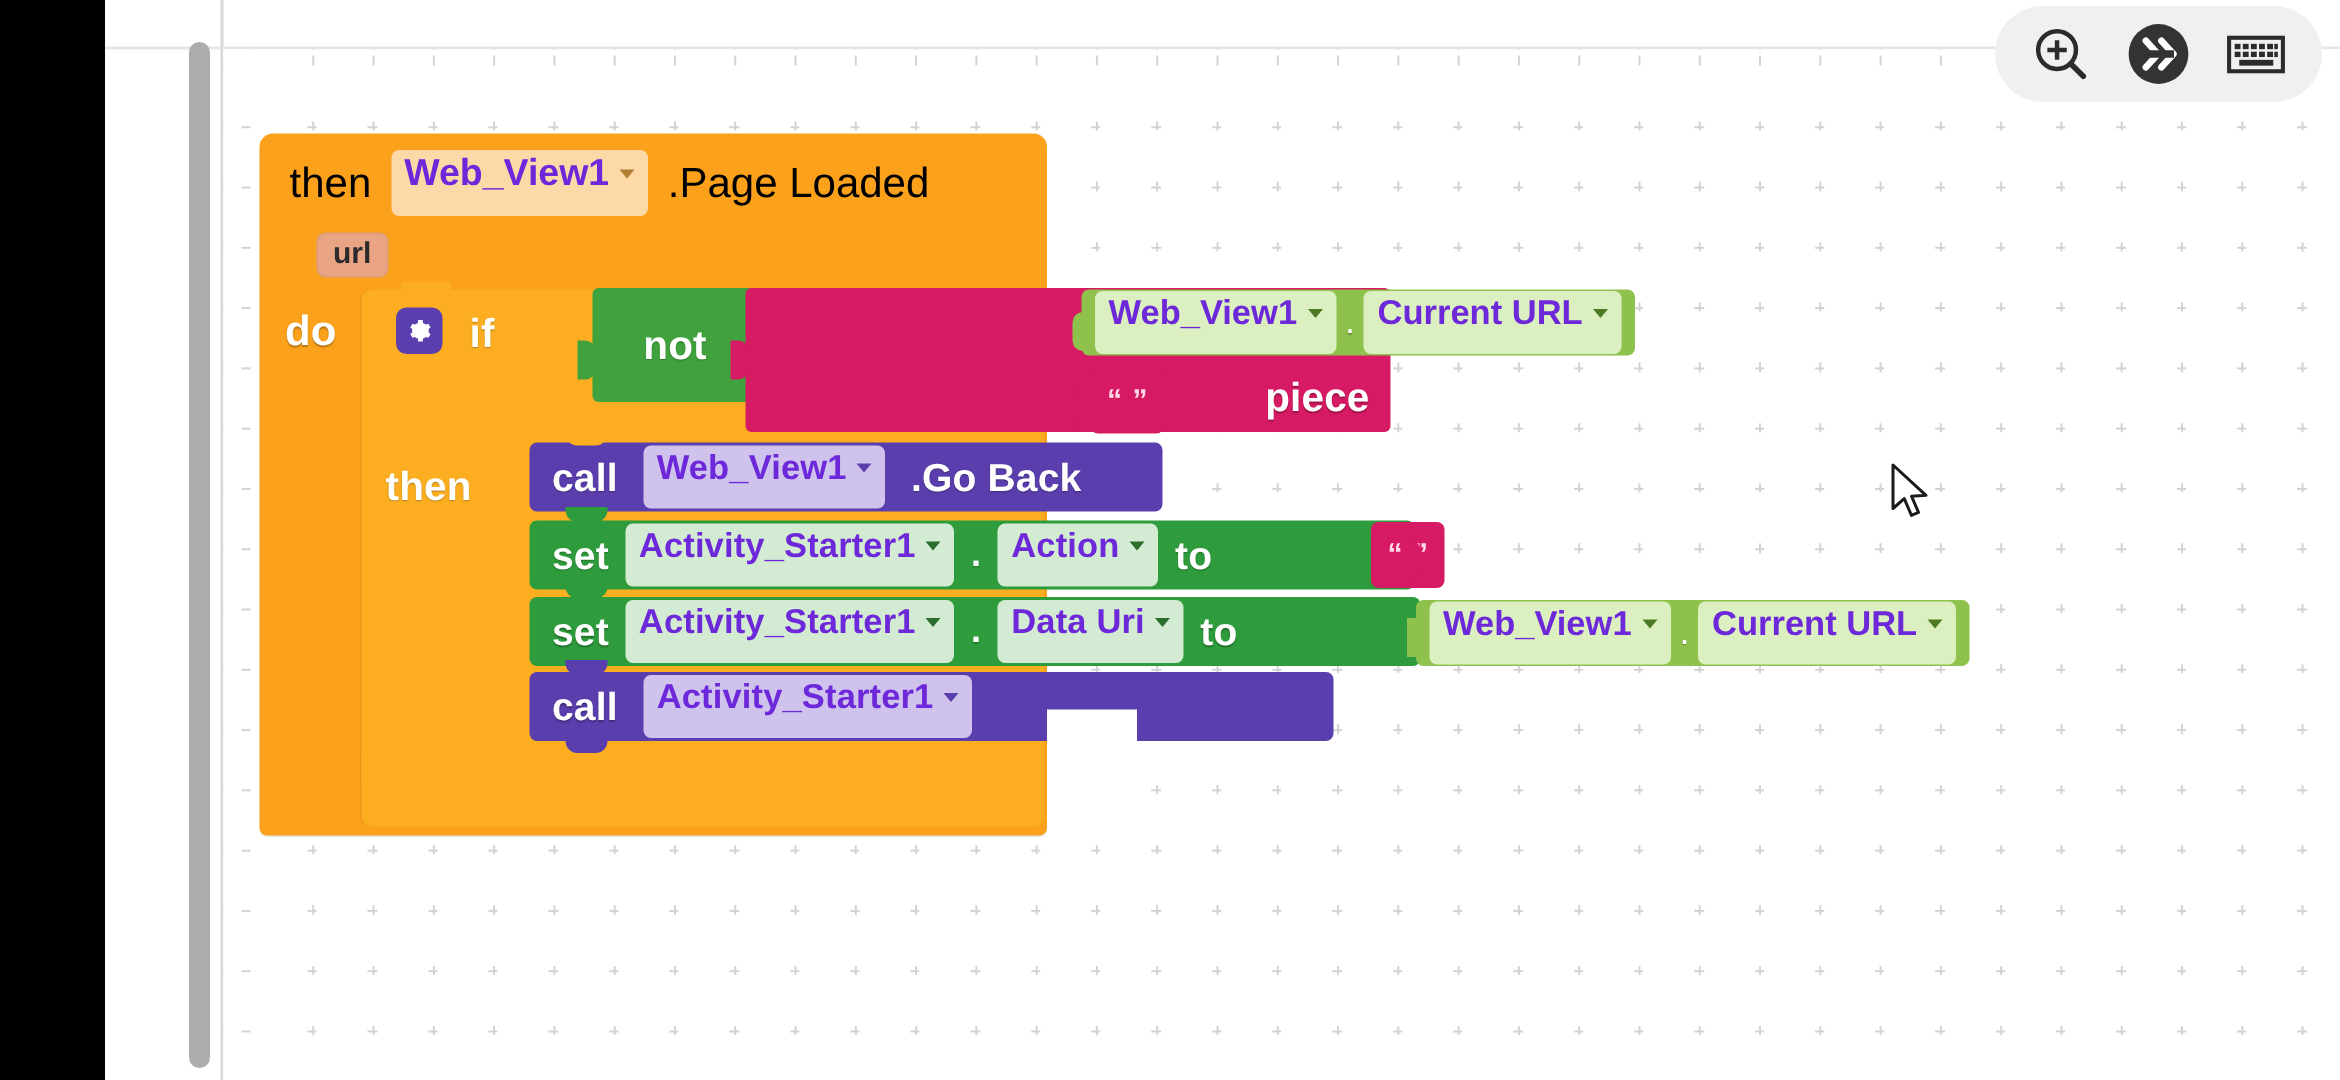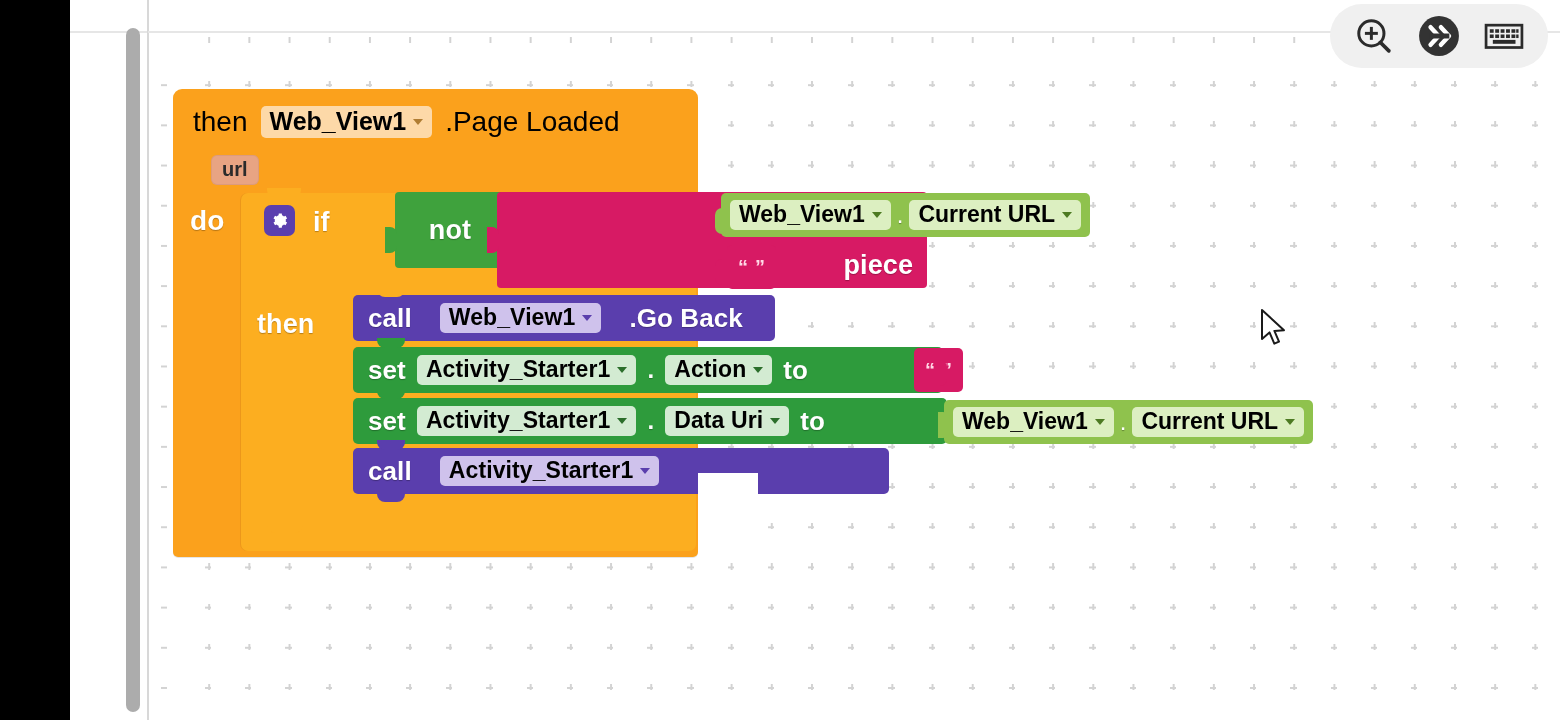--- a/index.html
+++ b/index.html
@@ -41,22 +41,22 @@
   .blocks-layer { position:absolute; inset:0; z-index:2; }
 
   
   .blk { position:absolute; display:flex; align-items:center;
          font-weight:bold; color:#fff; letter-spacing:.1px;
          text-shadow:0 1px 1px rgba(0,0,0,.28); white-space:nowrap; }
   .lbl { white-space:nowrap; }
 
   
   .field { display:inline-flex; align-items:center; gap:7px;
-           border-radius:5px; padding:1px 9px 2px 9px;
-           color:#000000; text-shadow:none; font-weight:bold; }
+           border-radius:5px; padding:1px 9px 14px 9px;
+           color:#6d28d9; text-shadow:none; font-weight:bold; }
   .caret { width:0;height:0;border-left:5px solid transparent;border-right:5px solid transparent; }
 
   
   .event-outer { left:24px; top:56px; width:525px; height:468px;
                  background:#FBA11C; border-radius:9px 9px 5px 5px;
                  box-shadow:0 1px 0 rgba(0,0,0,.10); }
 
   .when-row { position:absolute; left:44px; top:68px; height:42px;
               display:flex; align-items:center; gap:13px; font-size:28px; }
   .url-chip { position:absolute; left:62px; top:122px;
@@ -96,21 +96,21 @@
   
   .strblk { background:#D71A64; border-radius:5px; display:flex; align-items:center;
             gap:7px; padding:5px 11px; height:44px; }
   .strblk .quote { color:#ffd9e6; font-size:20px; font-weight:bold; text-shadow:none; }
   .strblk .field { background:#F3A8C3; font-size:23px; }
   .str-url { position:absolute; left:578px; top:212px; }
   .str-intent { position:absolute; left:765px; top:315px; }
 
   
   .purple { background:#5A3EAD; border-radius:5px; display:flex; align-items:center;
-            gap:28px; padding:0 15px; height:46px; font-size:26px; }
+            gap:17px; padding:0 15px; height:46px; font-size:26px; }
   .purple .field { background:#CFC2EC; font-size:23px; }
   .purple .caret { border-top:6px solid #5a3ead; }
   .call-1 { position:absolute; left:204px; top:262px; width:422px; }
   .call-2 { position:absolute; left:204px; top:415px; width:536px; }
 
   
   .setter { background:#2E9B3C; border-radius:5px; display:flex; align-items:center;
             gap:11px; padding:0 15px; height:46px; font-size:26px; }
   .setter .field { background:#D3EBD2; font-size:23px; }
   .setter .caret { border-top:6px solid #2b6e2b; }

